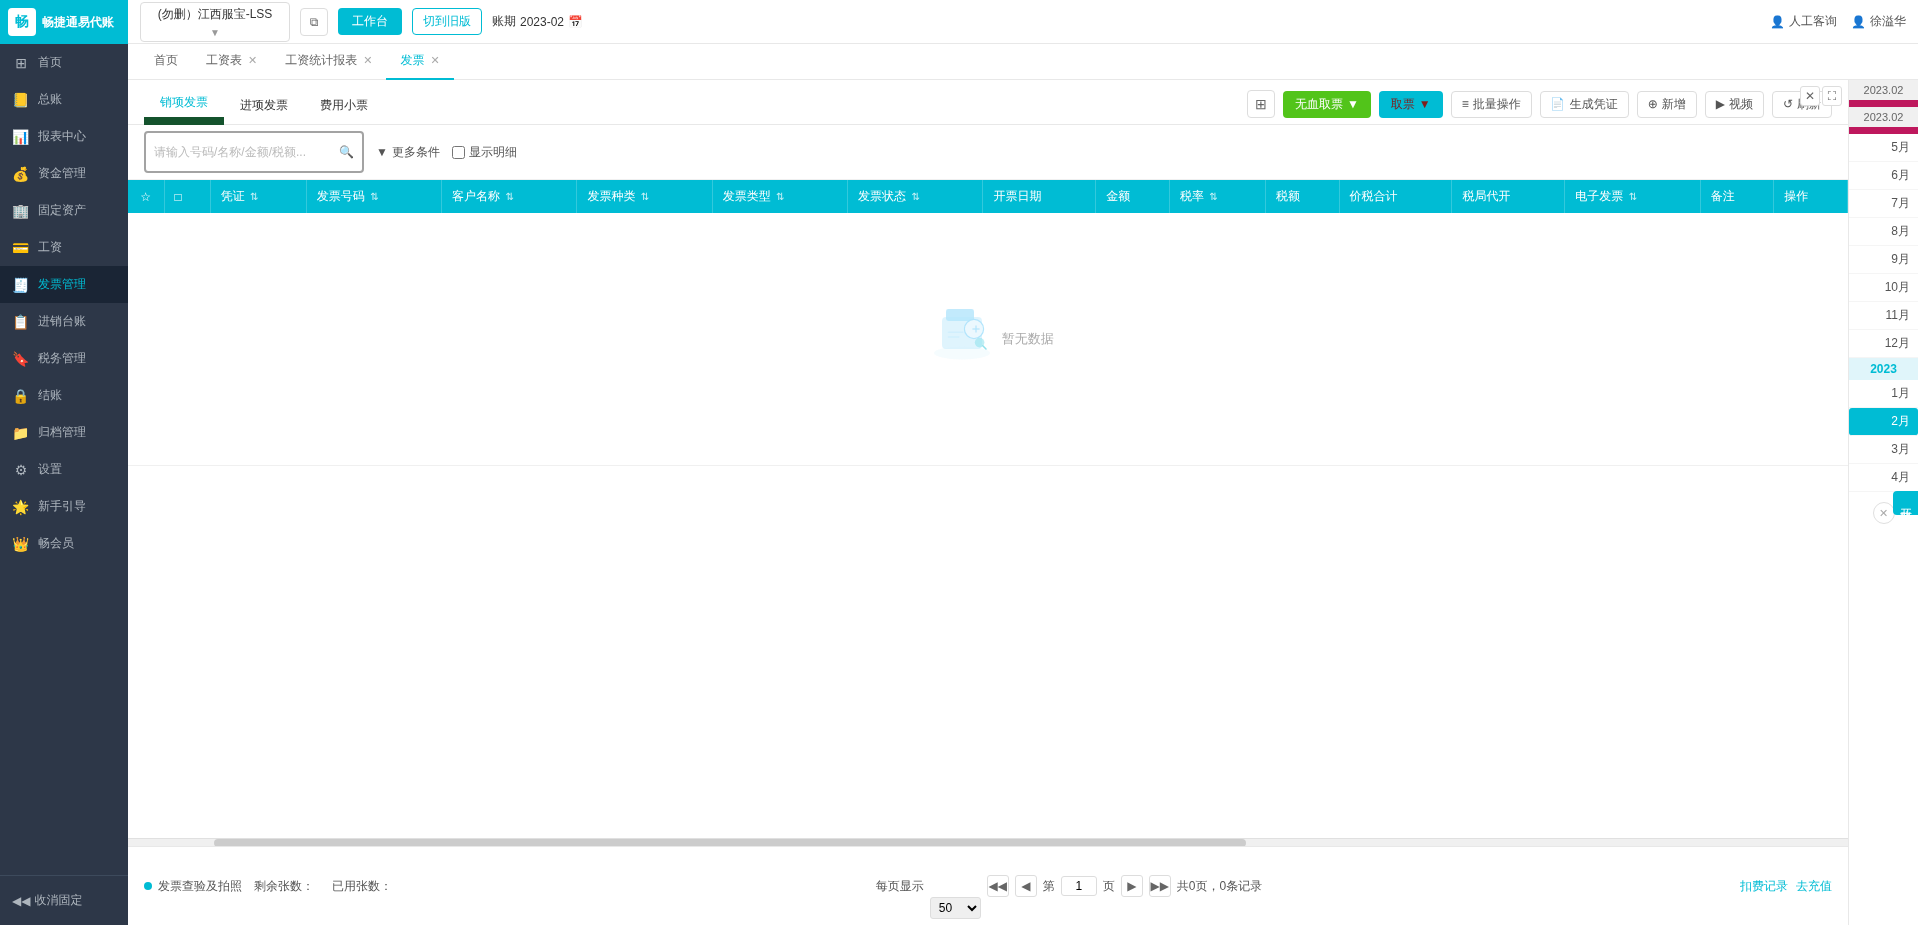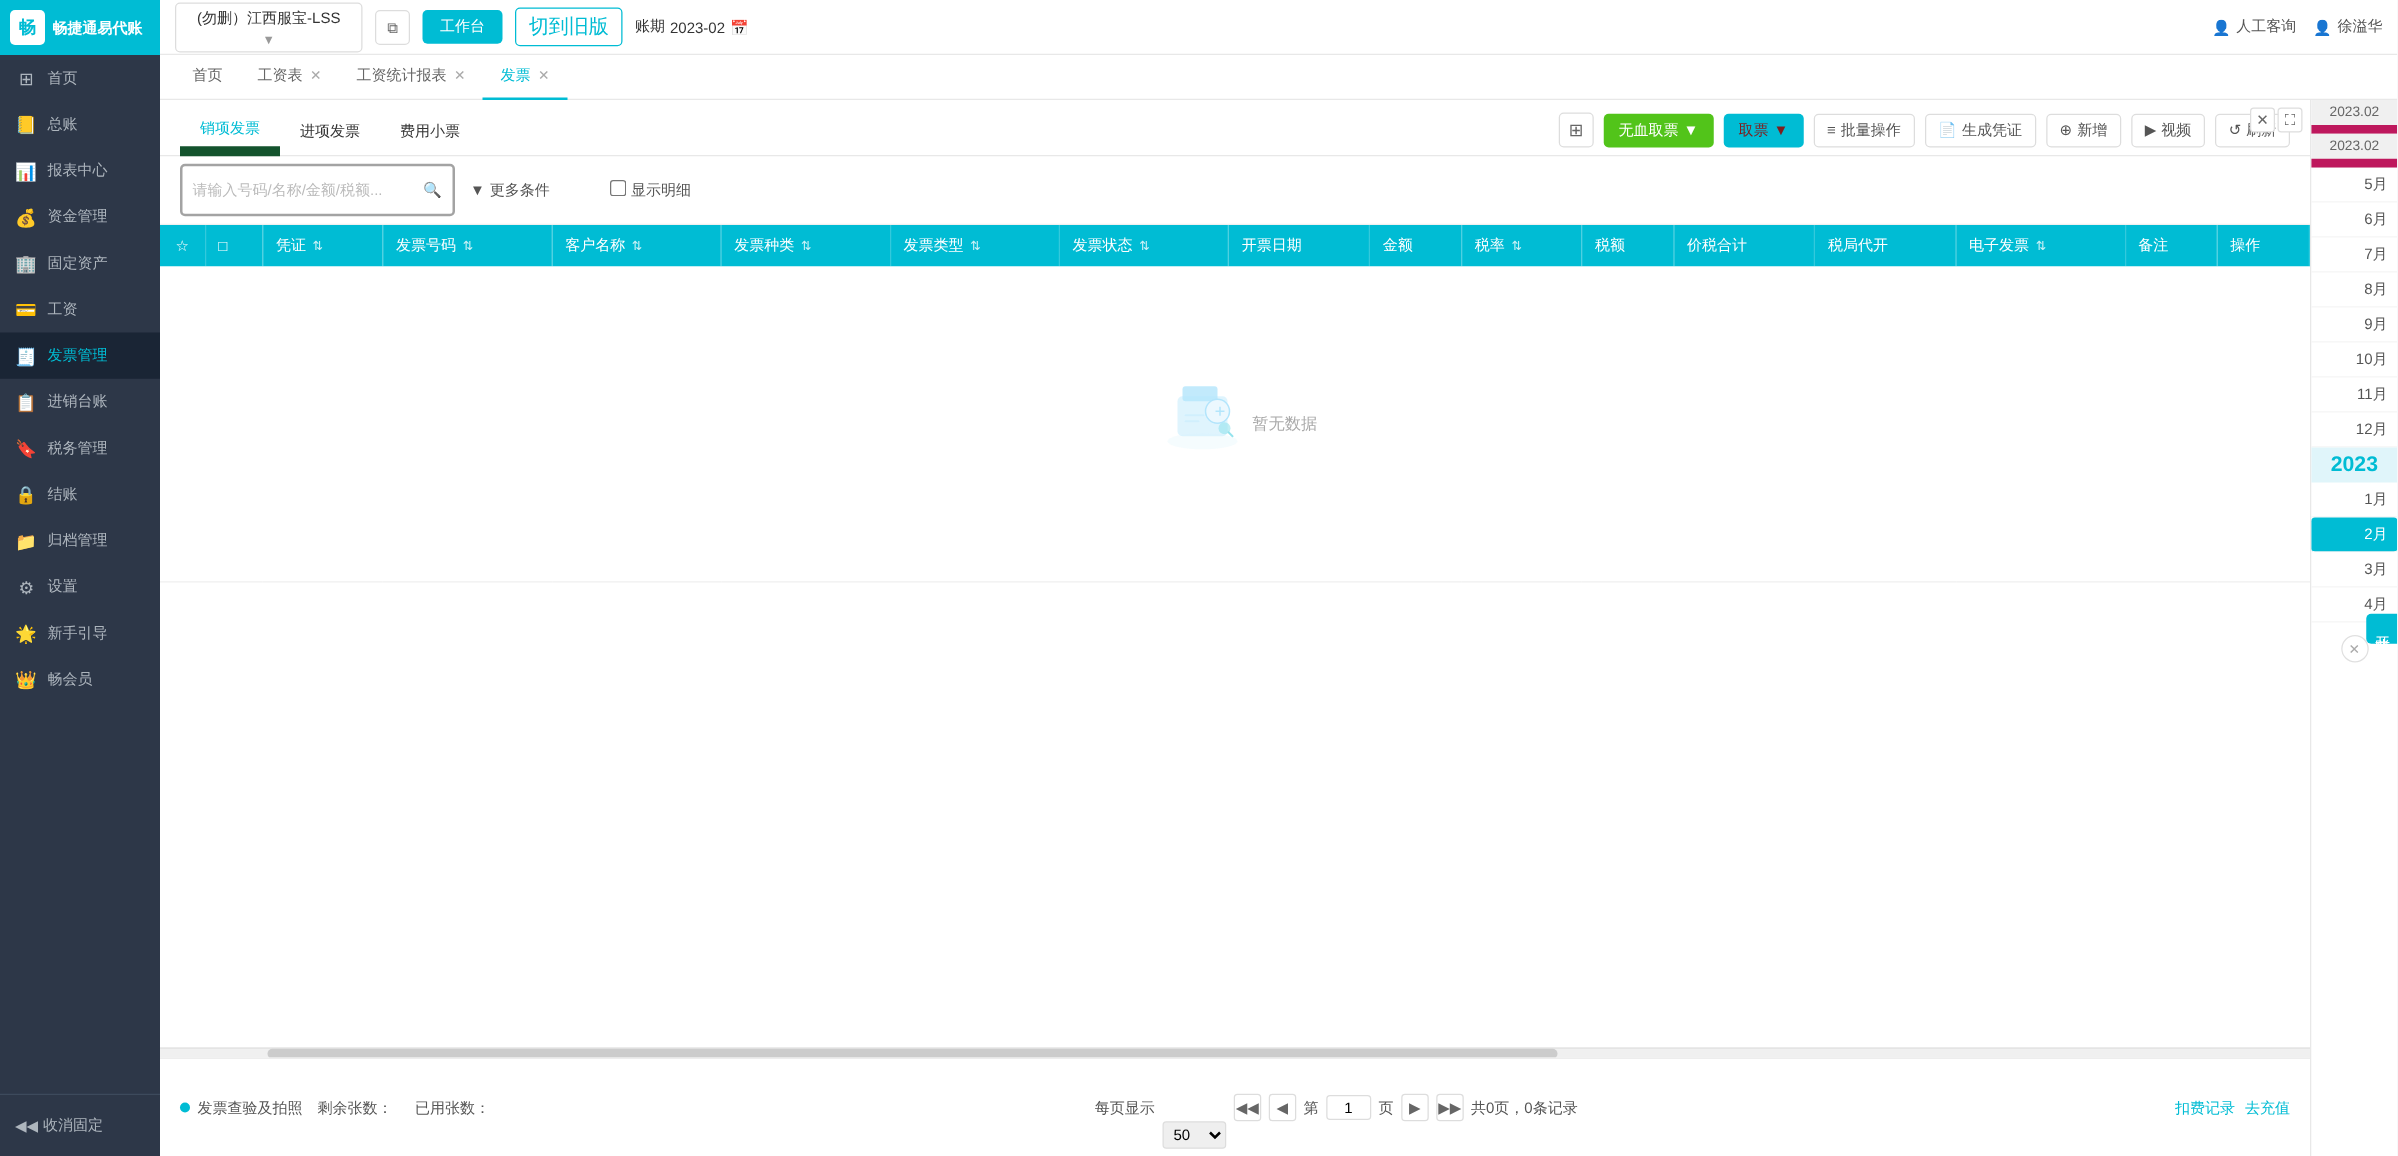--- a/index.html
+++ b/index.html
@@ -115,21 +115,21 @@
       padding: 5px 14px;
       cursor: pointer;
       font-size: 12px;
     }
     .old-version-btn {
       border: 1px solid #00bcd4;
       color: #00bcd4;
       border-radius: 4px;
       padding: 4px 10px;
       cursor: pointer;
-      font-size: 16px;
+      font-size: 12px;
       background: white;
     }
     .period-info {
       display: flex;
       align-items: center;
       gap: 4px;
       color: #333;
       font-size: 12px;
     }
     .topbar-right {
@@ -289,26 +289,25 @@
     .more-conditions {
       display: flex;
       align-items: center;
       gap: 4px;
       cursor: pointer;
       color: #555;
       font-size: 12px;
     }
     .show-detail {
       display: flex;
-      align-items: flex-start;
+      align-items: center;
       gap: 4px;
       cursor: pointer;
       color: #555;
       font-size: 12px;
-      margin-left: 36px;
     }
 
     
     .table-container {
       flex: 1;
       overflow: auto;
     }
     .data-table {
       width: 100%;
       border-collapse: collapse;
@@ -439,21 +438,21 @@
       padding: 5px 8px;
       text-align: right;
       cursor: pointer;
       color: #555;
       border-bottom: 1px solid #f5f5f5;
       font-size: 12px;
     }
     .date-month-item.active { background: #00bcd4; color: white; border-radius: 3px; }
     .date-year-label {
       padding: 4px 4px;
-      font-size: 17px;
+      font-size: 12px;
       color: #00bcd4;
       text-align: center;
       background: #e0f5fa;
       font-weight: bold;
       cursor: pointer;
     }
 
     
     ::-webkit-scrollbar { width: 6px; height: 6px; }
     ::-webkit-scrollbar-track { background: #f1f1f1; }

